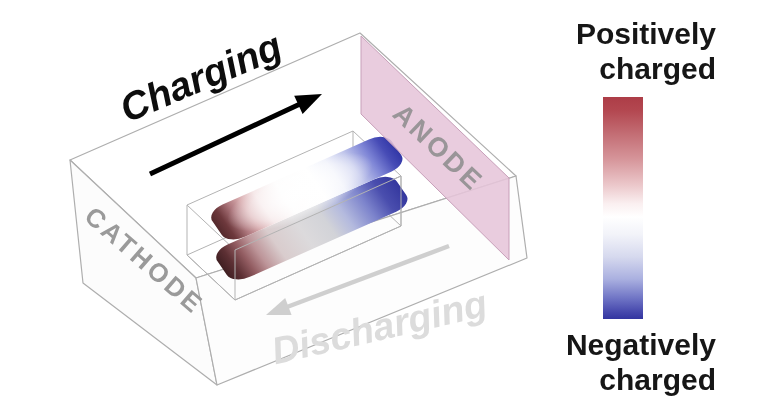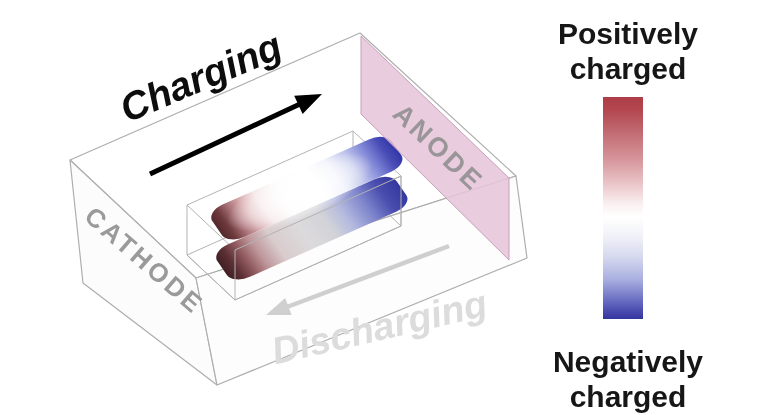--- a/index.html
+++ b/index.html
@@ -2,26 +2,26 @@
 <html><head>
 <meta charset="utf-8">
 <style>
   html,body{margin:0;padding:0;background:#ffffff;}
   .stage{
     position:relative;width:768px;height:415px;background:#ffffff;overflow:hidden;
     font-family:"Liberation Sans", sans-serif;
   }
   .scene{position:absolute;left:0;top:0;width:535px;height:415px;}
   .legend-label{
-    position:absolute;left:540px;width:176px;text-align:center;
+    position:absolute;left:540px;width:176px;text-align:right;
     font-size:30px;line-height:35px;font-weight:bold;color:#161616;
     letter-spacing:0px;
   }
   .legend-label.top{top:16px;}
-  .legend-label.bottom{top:344px;}
+  .legend-label.bottom{top:327px;}
   .colorbar{
     position:absolute;left:603px;top:97px;width:40px;height:222px;
     background:linear-gradient(to bottom,
       #ad3d47 0%, #b34750 6%, #c26b72 16%, #d6959a 28%, #ecc9cc 40%,
       #faeff0 48%, #ffffff 54%, #f2f3f9 62%, #d6d9ee 72%, #aab0e0 82%,
       #6d72c4 91%, #4547ac 97%, #3335a0 100%);
   }
   svg text{font-family:"Liberation Sans", sans-serif;}
 </style>
 </head>

